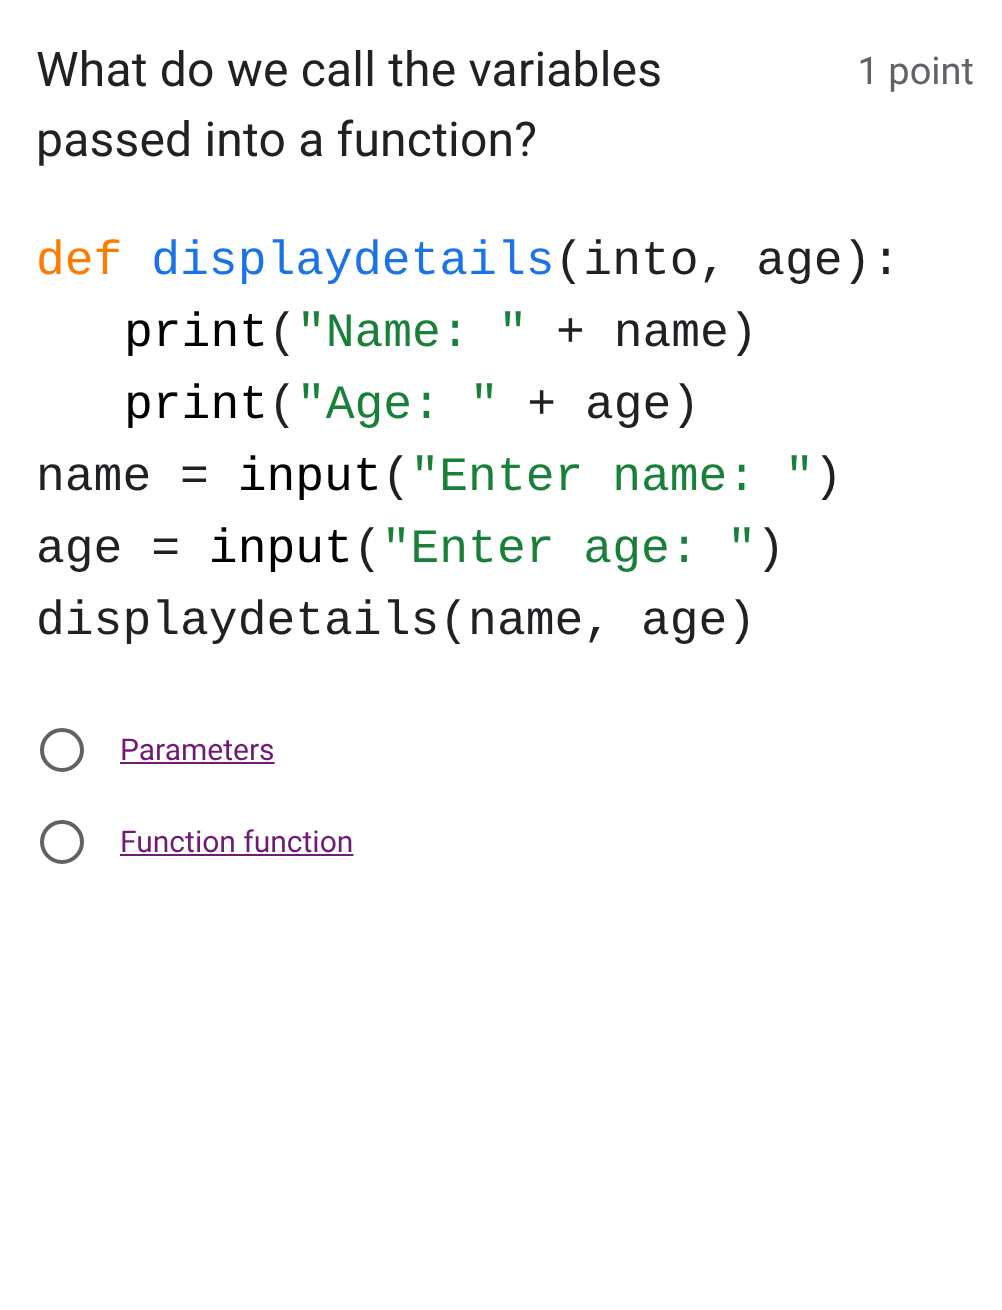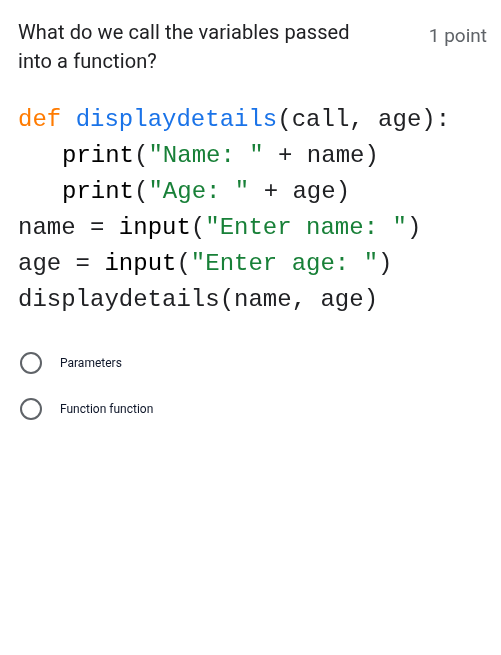--- a/index.html
+++ b/index.html
@@ -5,21 +5,21 @@
   * { box-sizing: border-box; }
   body {
     margin: 0;
     padding: 18px 14px 14px 18px;
     font-family: Roboto, "Helvetica Neue", Arial, sans-serif;
     background: #ffffff;
     color: #202124;
     width: 501px;
   }
   .question-head { display: flex; justify-content: space-between; align-items: flex-start; }
-  .question-text { font-size: 20px; line-height: 1.45; color: #202124; max-width: 370px; letter-spacing: 0.1px; }
+  .question-text { font-size: 24px; line-height: 1.45; color: #202124; max-width: 370px; letter-spacing: 0.1px; }
   .points { font-size: 19px; color: #5f6368; white-space: nowrap; margin-top: 6px; }
   .code-block {
     font-family: Menlo, Consolas, "Courier New", monospace;
     font-size: 24px;
     line-height: 1.5;
     margin-top: 26px;
     margin-bottom: 22px;
     white-space: nowrap;
     letter-spacing: 0;
   }
@@ -37,33 +37,33 @@
     padding: 12px 0 12px 2px;
     cursor: pointer;
   }
   .radio {
     width: 22px; height: 22px;
     border: 2px solid #5f6368;
     border-radius: 50%;
     flex: 0 0 22px;
     margin-right: 18px;
   }
-  .option-label { font-size: 12px; color: #0f172a; }
+  .option-label { font-size: 15px; color: #701a75; text-decoration: underline; }
 </style>
 </head>
 <body>
 
 <div class="question-head">
   <div class="question-text">What do we call the variables passed into a function?</div>
   <div class="points">1 point</div>
 </div>
 
 <div class="code-block">
   <div>
-    <span class="kw">def</span><span class="plain"> </span><span class="fn-def">displaydetails</span><span class="plain">(call, age):</span>
+    <span class="kw">def</span><span class="plain"> </span><span class="fn-def">displaydetails</span><span class="plain">(into, age):</span>
   </div>
   <div>
     <span class="ind"></span><span class="call">print</span><span class="plain">(</span><span class="str">"Name: "</span><span class="plain"> + name)</span>
   </div>
   <div>
     <span class="ind"></span><span class="call">print</span><span class="plain">(</span><span class="str">"Age: "</span><span class="plain"> + age)</span>
   </div>
   <div>
     <span class="plain">name = </span><span class="call">input</span><span class="plain">(</span><span class="str">"Enter name: "</span><span class="plain">)</span>
   </div>

